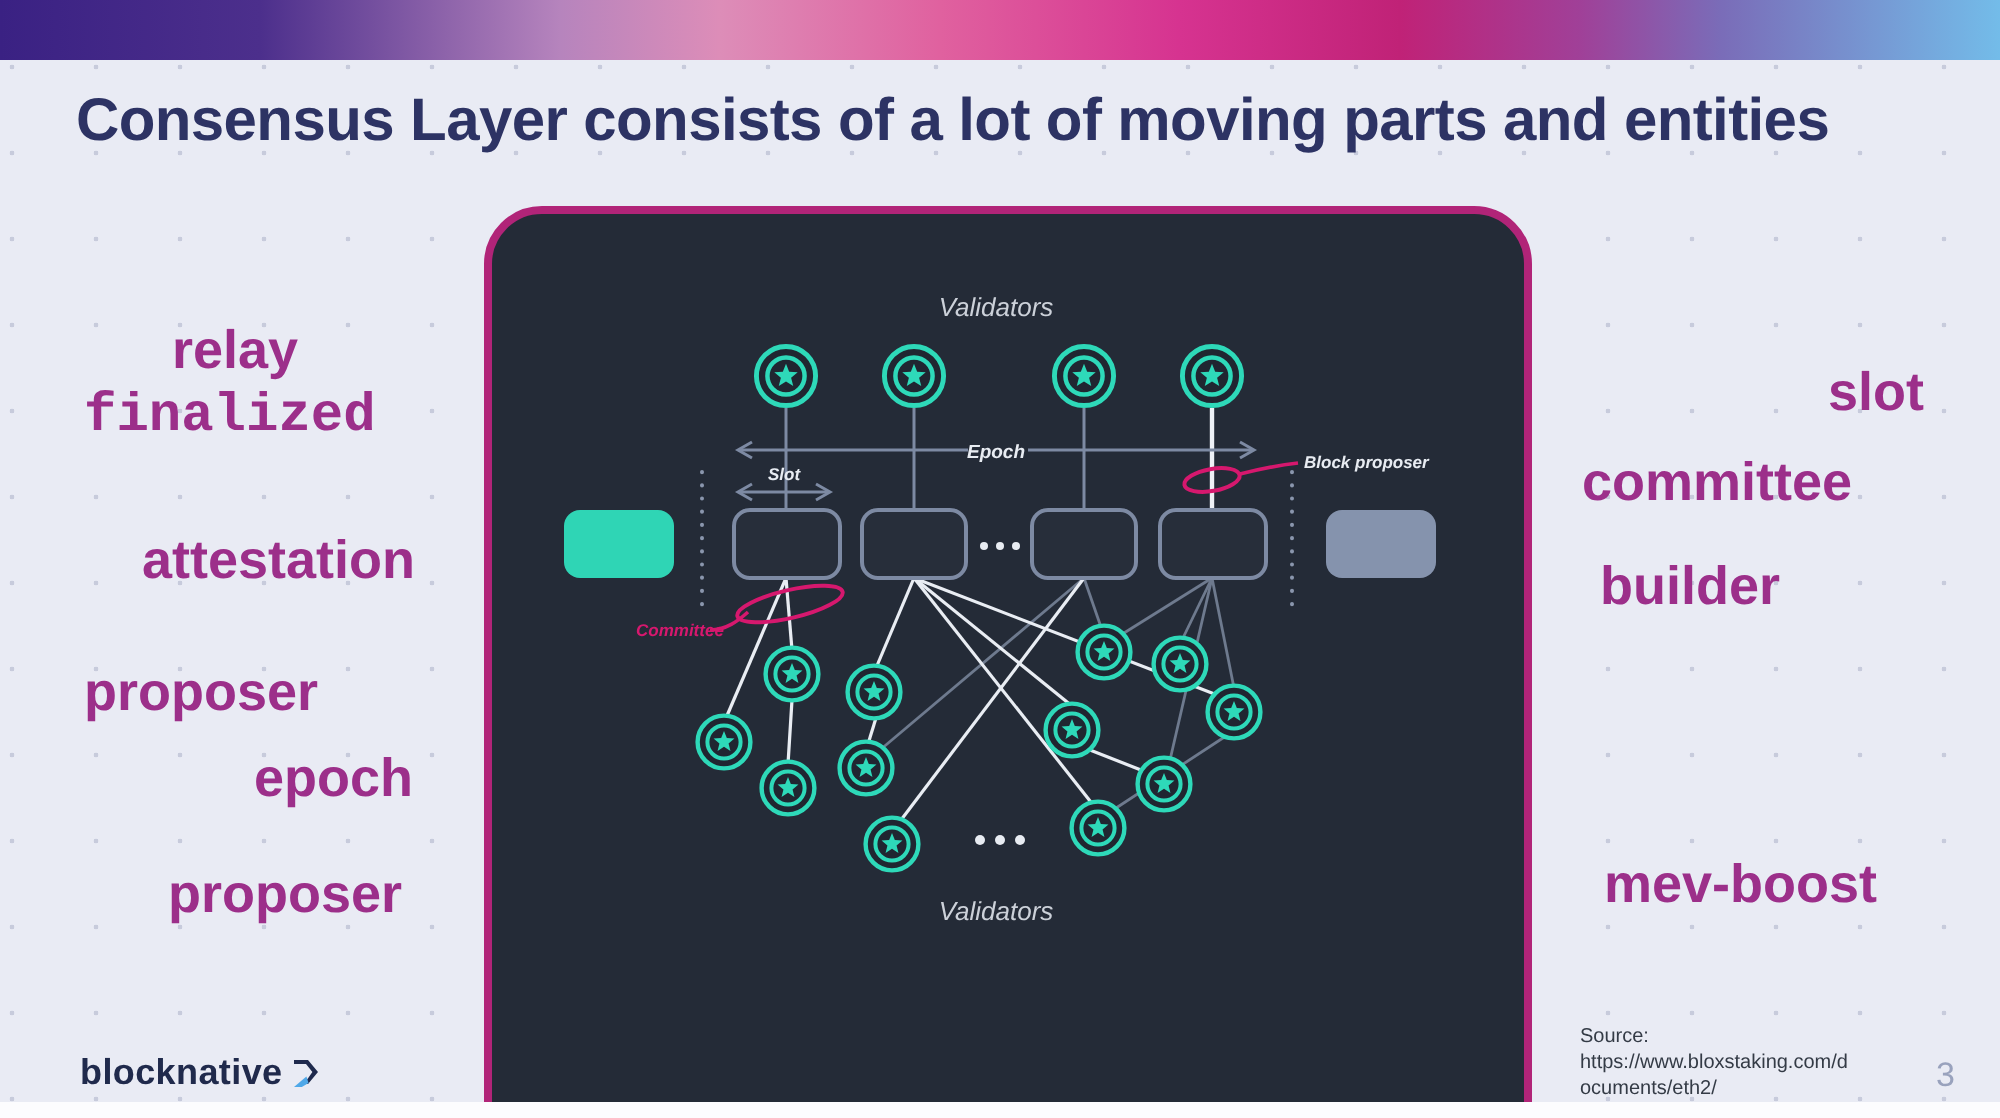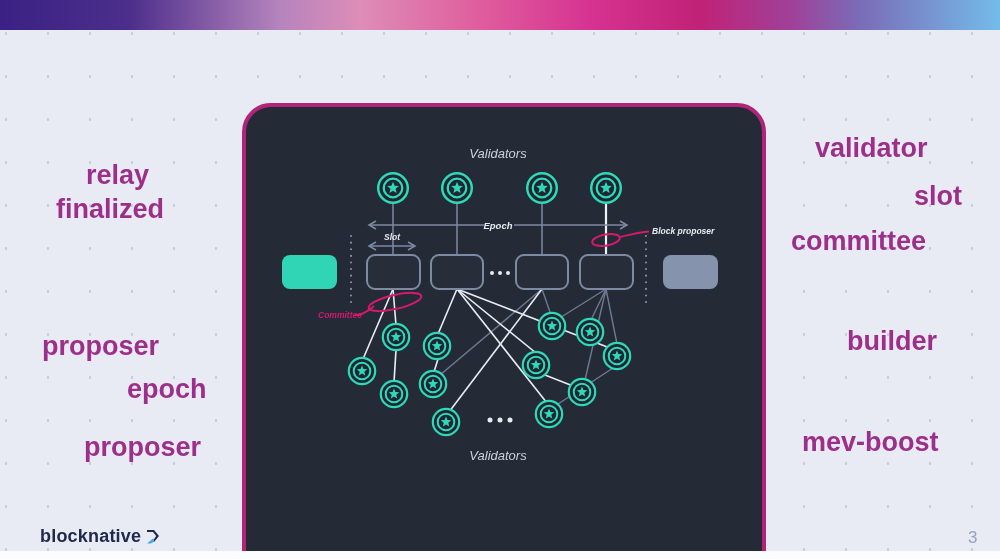--- a/index.html
+++ b/index.html
@@ -25,29 +25,29 @@
   .slide-title {
     position:absolute; left:38px; top:44px;
     font-size:30px; font-weight:bold; color:#2d3364; letter-spacing:-0.3px;
   }
 
   .term {
     position:absolute; font-size:27px; font-weight:bold; color:#9c2f8a;
     white-space:nowrap; line-height:1;
   }
   .t-relay       { left:86px;  top:142px;margin-top:20px; }
-  .t-finalized   { left:56px;  top:196px; }
+  .t-finalized   { left:42px;  top:196px;font-family:Liberation Mono, monospace; }
   .t-attestation { left:71px;  top:267px; }
   .t-proposer1   { left:42px;  top:333px; }
   .t-epoch       { left:127px; top:376px; }
   .t-proposer2   { left:84px;  top:434px; }
   .t-validator   { left:815px; top:135px; }
   .t-slot        { left:914px; top:183px; }
   .t-committee   { left:791px; top:228px; }
-  .t-builder     { left:847px; top:280px;margin-top:48px; }
+  .t-builder     { left:800px; top:280px; }
   .t-justified   { left:842px; top:337px; }
   .t-mevboost    { left:802px; top:401px;margin-top:28px; }
 
   .diagram-card {
     position:absolute; left:242px; top:103px; width:524px; height:486px;
     background:#242b37; border:4px solid #b12478; border-radius:29px;font-style:italic;
   }
   .diagram-card svg { position:absolute; left:-4px; top:-4px; }
 
   .footer-logo {
@@ -73,28 +73,29 @@
 
   svg text { font-family:"Liberation Sans", sans-serif; }
 </style>
 </head>
 <body>
 
 <div class="slide">
 
   <div class="gradient-bar"></div>
 
+  <h1 class="slide-title">Consensus Layer consists of a lot of moving parts and entities</h1>
 
   <span class="term t-relay">relay</span>
   <span class="term t-finalized">finalized</span>
+  <span class="term t-attestation">attestation</span>
   <span class="term t-proposer1">proposer</span>
   <span class="term t-epoch">epoch</span>
   <span class="term t-proposer2">proposer</span>
 
-  <span class="term t-validator">validator</span>
   <span class="term t-slot">slot</span>
   <span class="term t-committee">committee</span>
   <span class="term t-builder">builder</span>
   <span class="term t-mevboost">mev-boost</span>
 
   <div class="diagram-card">
     <svg width="524" height="402" viewBox="0 0 524 402">
       <defs>
         <g id="vb">
           <circle r="13.2" fill="#202631" stroke="#2ed9b9" stroke-width="2.2"></circle>
@@ -205,17 +206,22 @@
   </div>
 
   <div class="footer-logo">
     <span class="logo-text">blocknative</span>
     <svg width="16" height="16" viewBox="0 0 16 16">
       <path fill="#1f2a4d" d="M2 1h7l5 6-5 6H7l4.2-6L8 3H2z"></path>
       <path fill="#4fa8e8" d="M2 14.5l6.2-5.2 1.1 3.2-3.4 2z"></path>
     </svg>
   </div>
 
+  <div class="source-block">
+    <div>Source:</div>
+    <div>https://www.bloxstaking.com/d</div>
+    <div>ocuments/eth2/</div>
+  </div>
 
   <div class="page-number">3</div>
 
   <div class="bottom-strip"></div>
 </div>
 
 </body></html>

